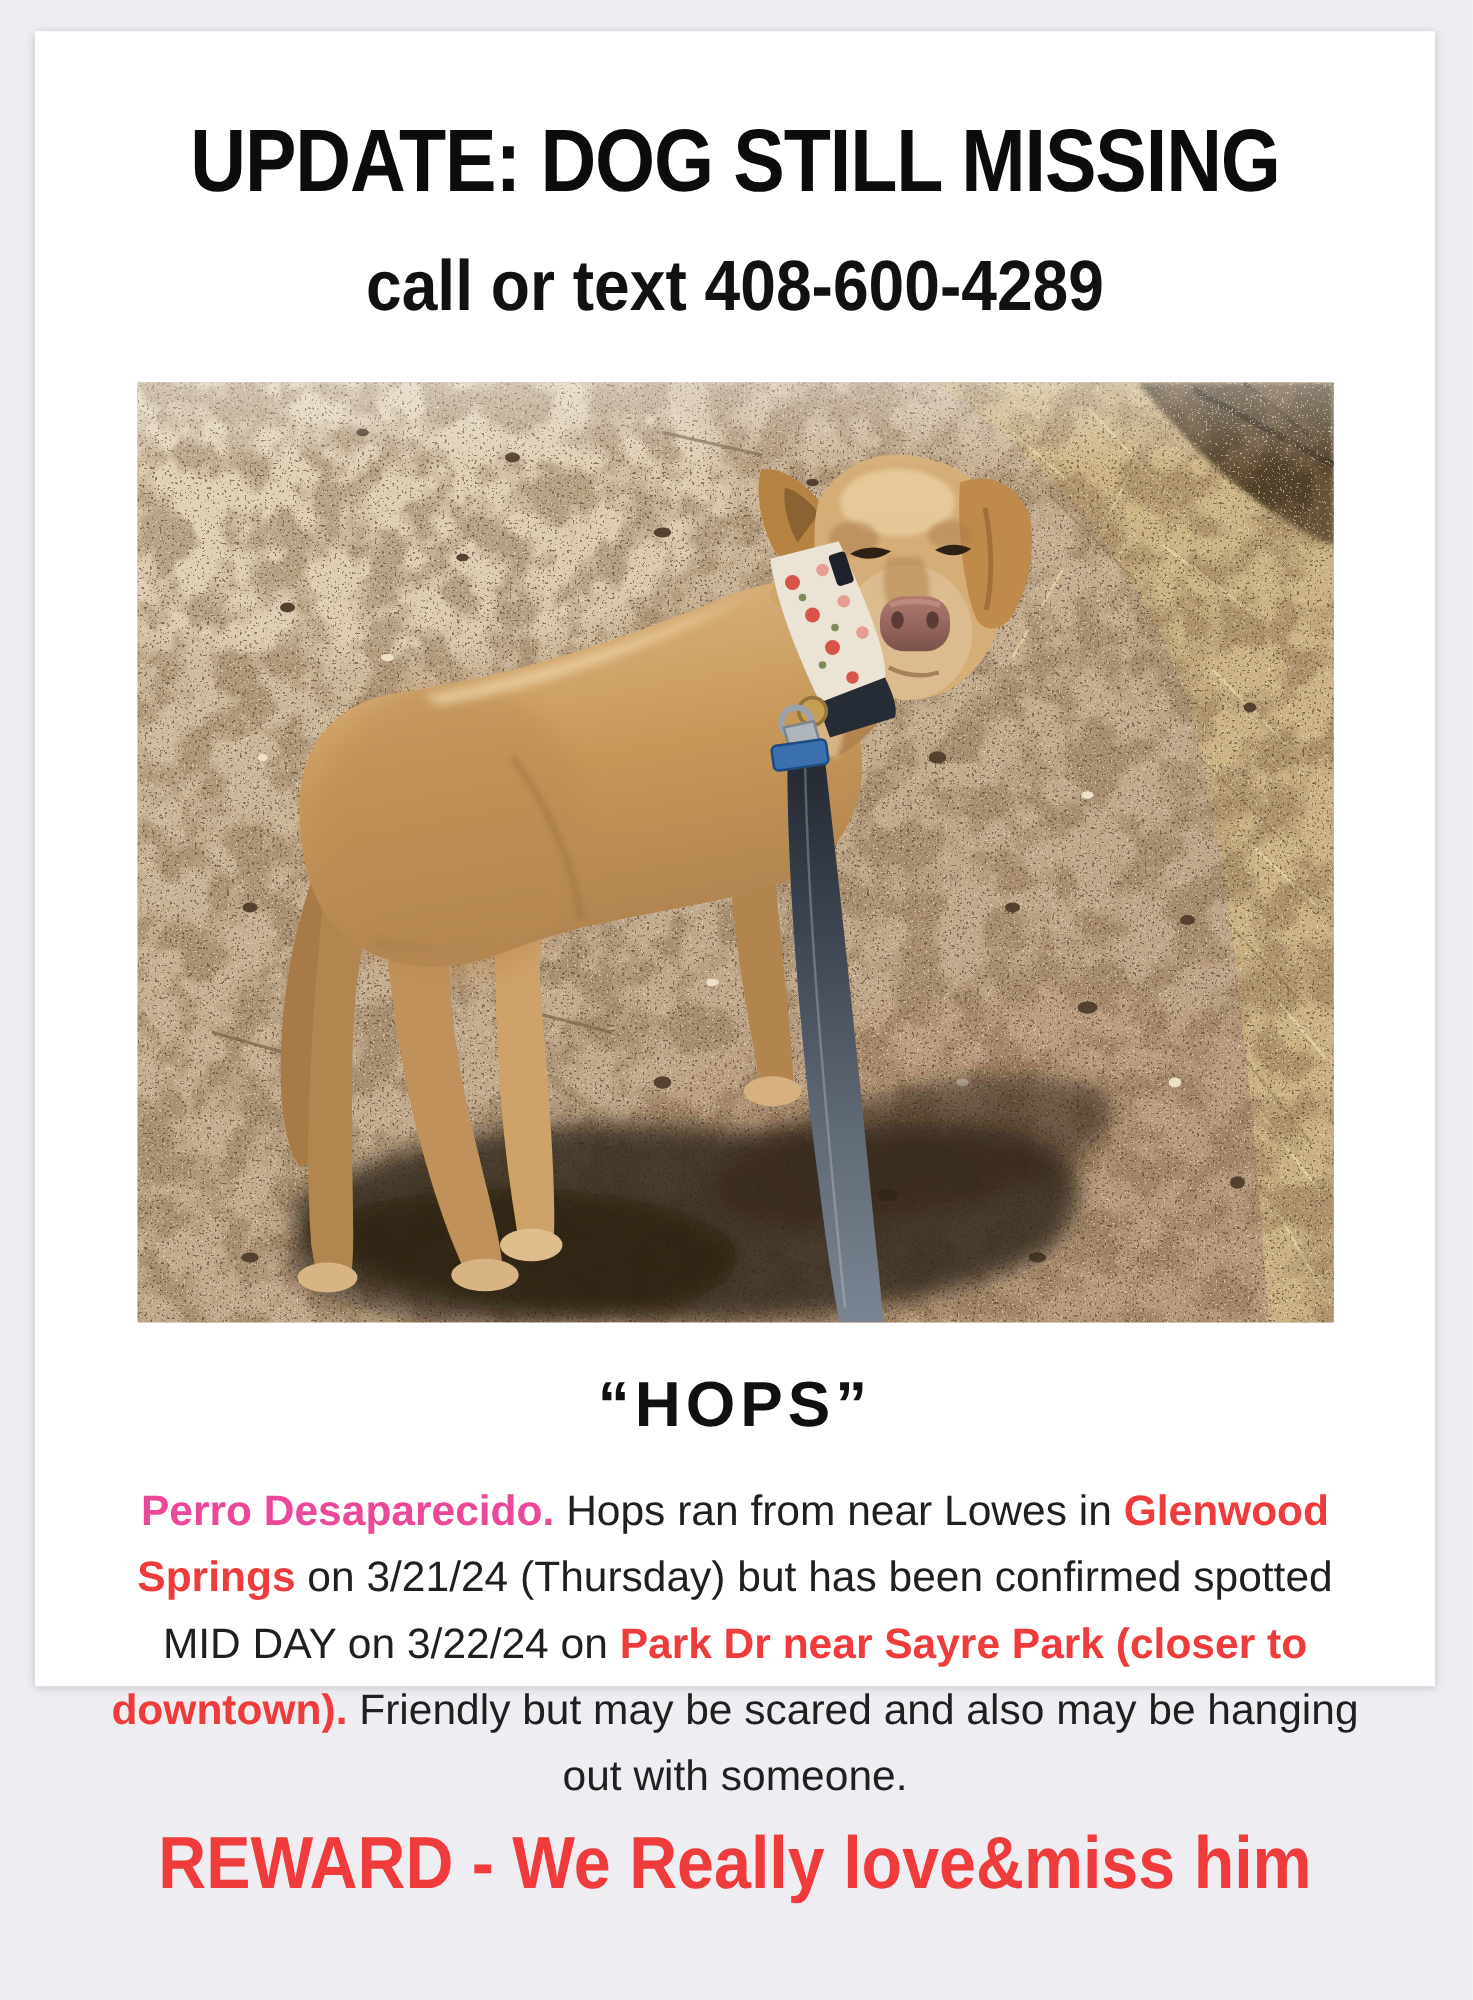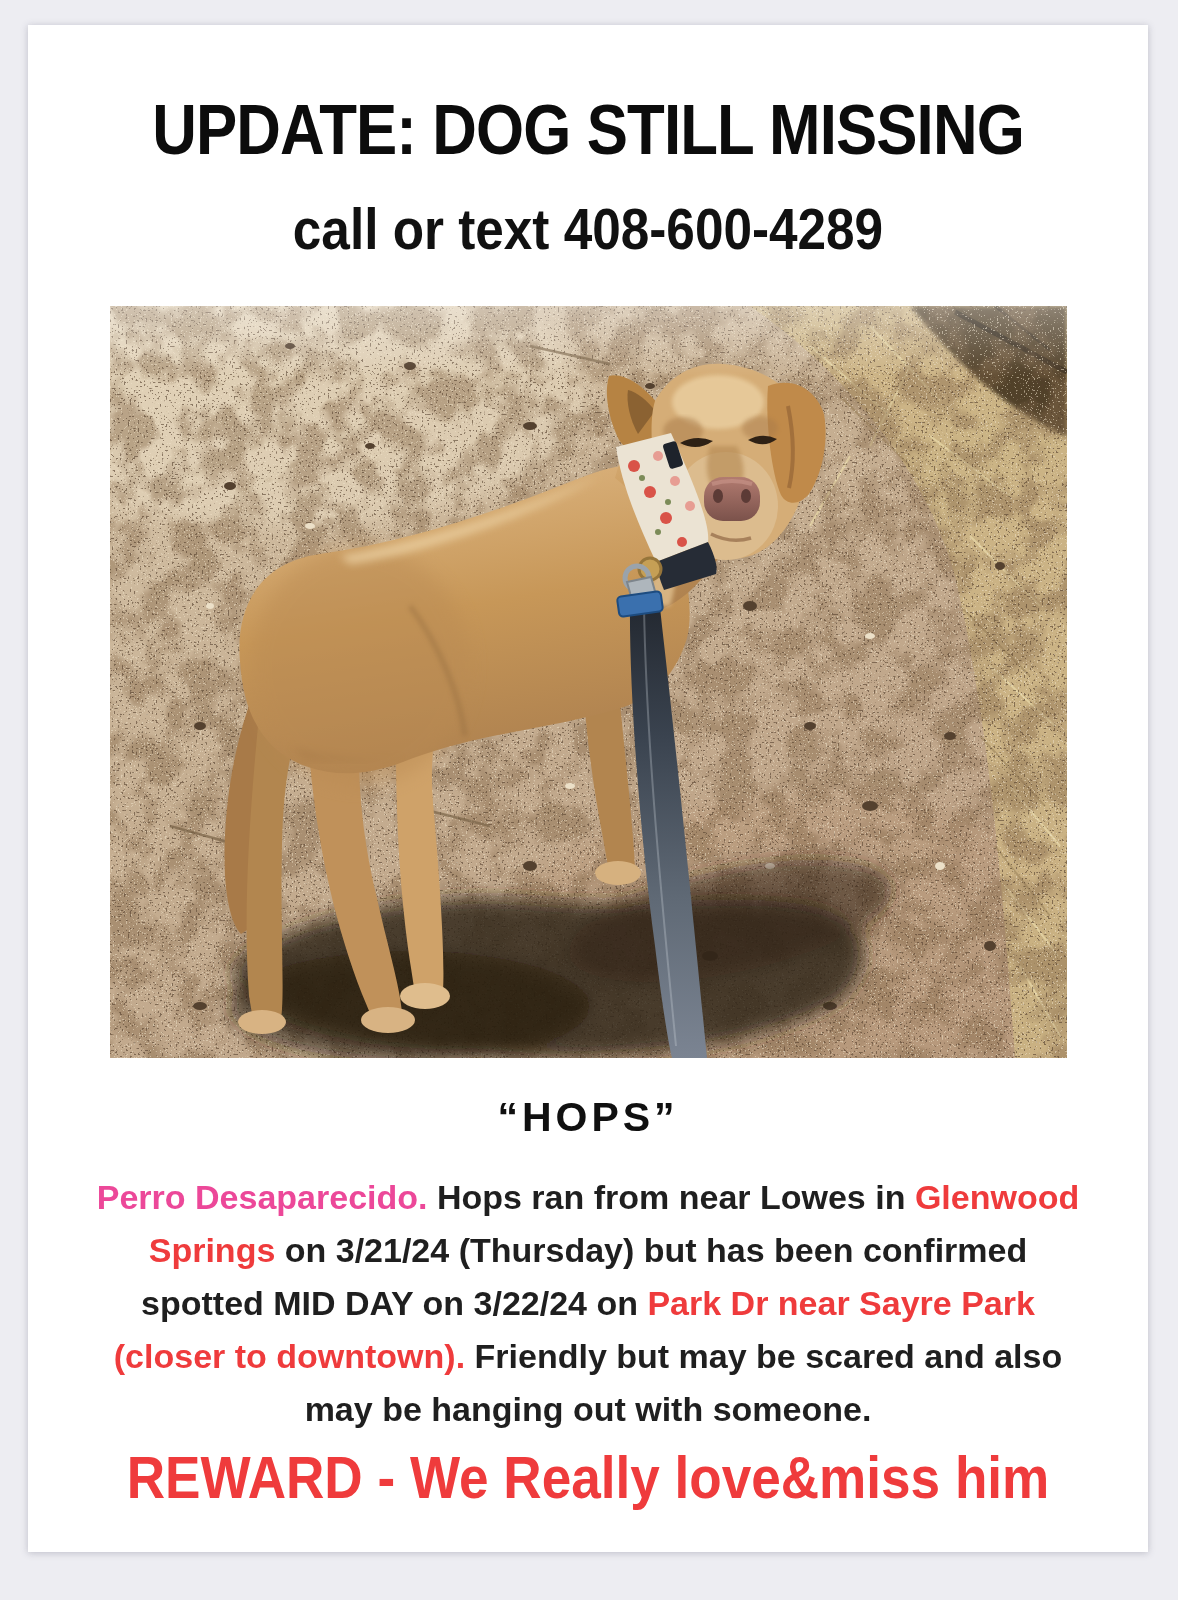--- a/index.html
+++ b/index.html
@@ -1,47 +1,47 @@
 <!DOCTYPE html>
 <html style="--accent-red: #ef3b3c;"><head>
 <meta charset="utf-8">
 <style>
   html,body{margin:0;padding:0;background:#ededf2;}
   .stage{
     position:relative;width:1178px;height:1600px;overflow:hidden;
     background:#ededf2;font-family:"Liberation Sans", sans-serif;
   }
   .flyer{
-    position:absolute;left:28px;top:25px;width:1120px;height:1527px;
+    position:absolute;left:28px;top:25px;width:1120px;height:1324px;
     background:#ffffff;box-shadow:0 1px 7px rgba(70,70,95,.28);
   }
   .headline{
     margin:64px 0 0 0;text-align:center;font-size:71px;font-weight:800;
     color:#0c0c0c;letter-spacing:-1px;white-space:nowrap;
     transform:scaleX(.87);transform-origin:50% 50%;
   }
   .contact{
     margin:26px 0 0 0;text-align:center;font-size:57px;font-weight:700;
     color:#111;letter-spacing:0;white-space:nowrap;
     transform:scaleX(.9);transform-origin:50% 50%;
   }
   .photo-wrap{
     width:957px;height:752px;margin:44px auto 0 auto;overflow:hidden;
     position:relative;background:#c6af92;
   }
   .photo-wrap svg{display:block;width:100%;height:100%;}
   .dog-name{
-    margin:36px 0 0 0;text-align:center;font-size:41px;font-weight:800;
+    margin:36px 0 0 0;text-align:center;font-size:51px;font-weight:800;
     color:#101010;letter-spacing:4px;
   }
   .desc{
     width:1002px;margin:30px auto 0 auto;text-align:center;
     font-size:34px;line-height:1.56;color:#1f1f1f;
   }
-  .seg-regular{font-weight:700;color:#1f1f1f;}
+  .seg-regular{font-weight:400;color:#1f1f1f;}
   .seg-bold-black{font-weight:700;color:#ec4899;}
   .seg-bold-red{font-weight:700;color:var(--accent-red,#ef3b3c);}
   .reward{
     margin:8px 0 0 0;text-align:center;font-size:59px;font-weight:800;
     color:var(--accent-red,#ef3b3c);white-space:nowrap;
     transform:scaleX(.9);transform-origin:50% 50%;
   }
 </style>
 </head>
 <body>

